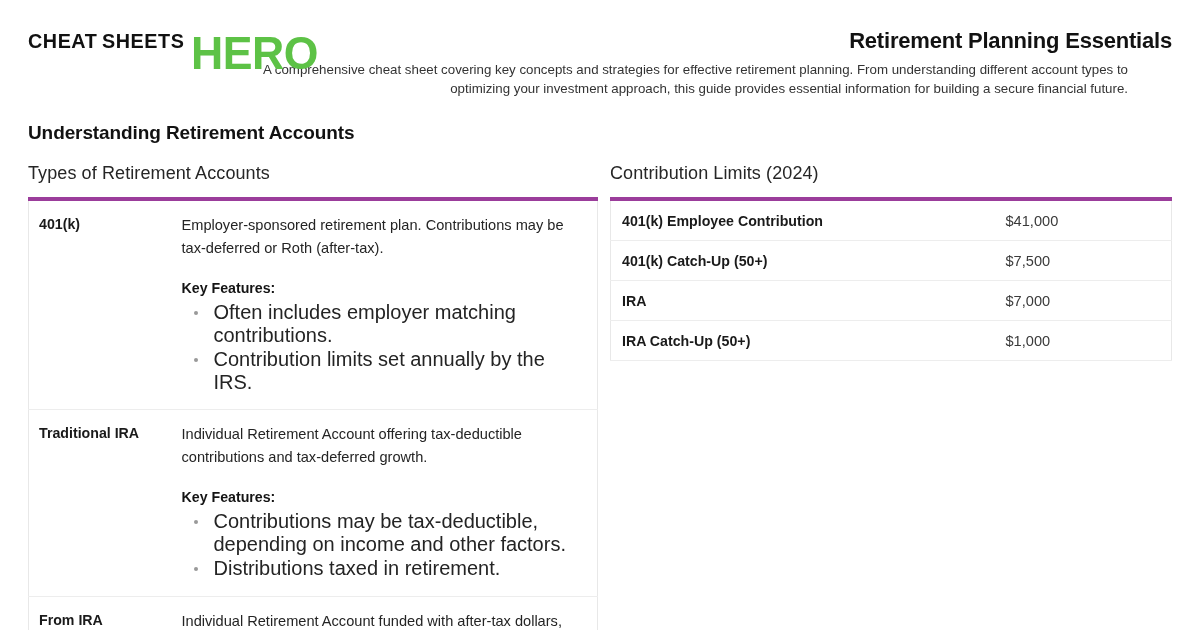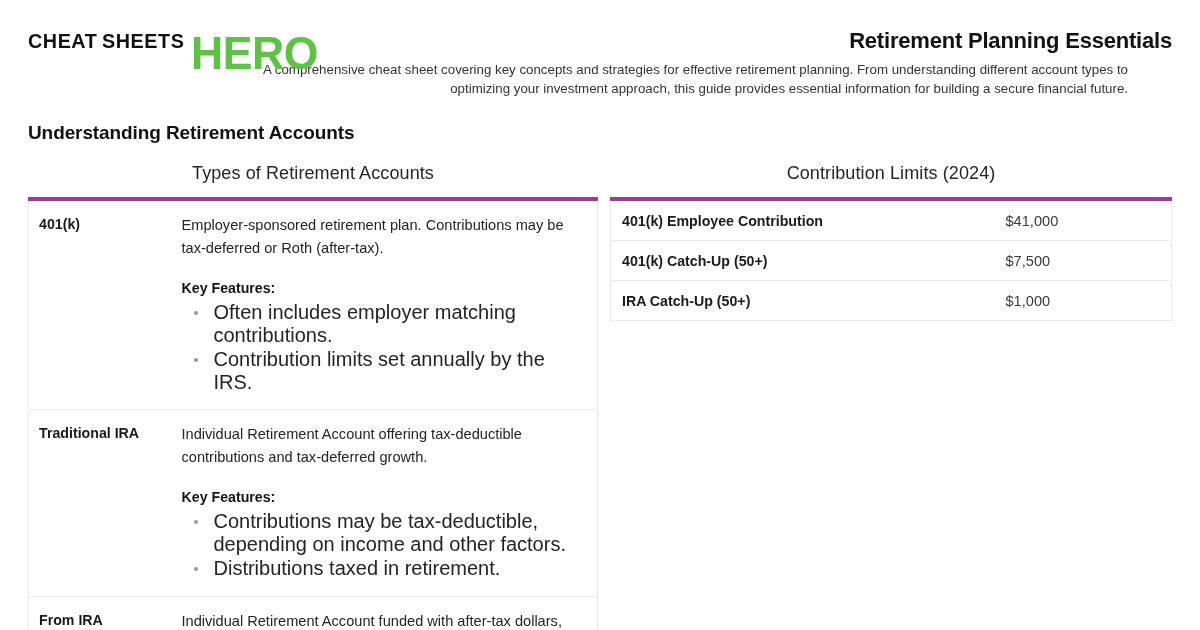--- a/index.html
+++ b/index.html
@@ -117,21 +117,20 @@
   .col-left { width: 570px; flex: 0 0 570px; }
   .col-right { width: 562px; flex: 0 0 562px; }
 
   .col-heading {
     font-size: 18px;
     font-weight: normal;
     color: #262626;
     line-height: 24px;
     margin-bottom: 12px;
     letter-spacing: 0.1px;
-    text-align: center;
   }
 
   
   .tbl {
     width: 100%;
     border-collapse: collapse;
     border-top: 4px solid #9b3d9b;
     border-left: 1px solid #e8e8e8;
     border-right: 1px solid #e8e8e8;
     table-layout: fixed;
@@ -293,20 +292,24 @@
           <tr>
             <td class="k">401(k) Employee Contribution</td>
             <td class="v">$41,000</td>
           </tr>
 
           <tr>
             <td class="k">401(k) Catch-Up (50+)</td>
             <td class="v">$7,500</td>
           </tr>
 
+          <tr>
+            <td class="k">IRA</td>
+            <td class="v">$7,000</td>
+          </tr>
 
           <tr>
             <td class="k">IRA Catch-Up (50+)</td>
             <td class="v">$1,000</td>
           </tr>
 
         </tbody>
       </table>
     </div>
 

